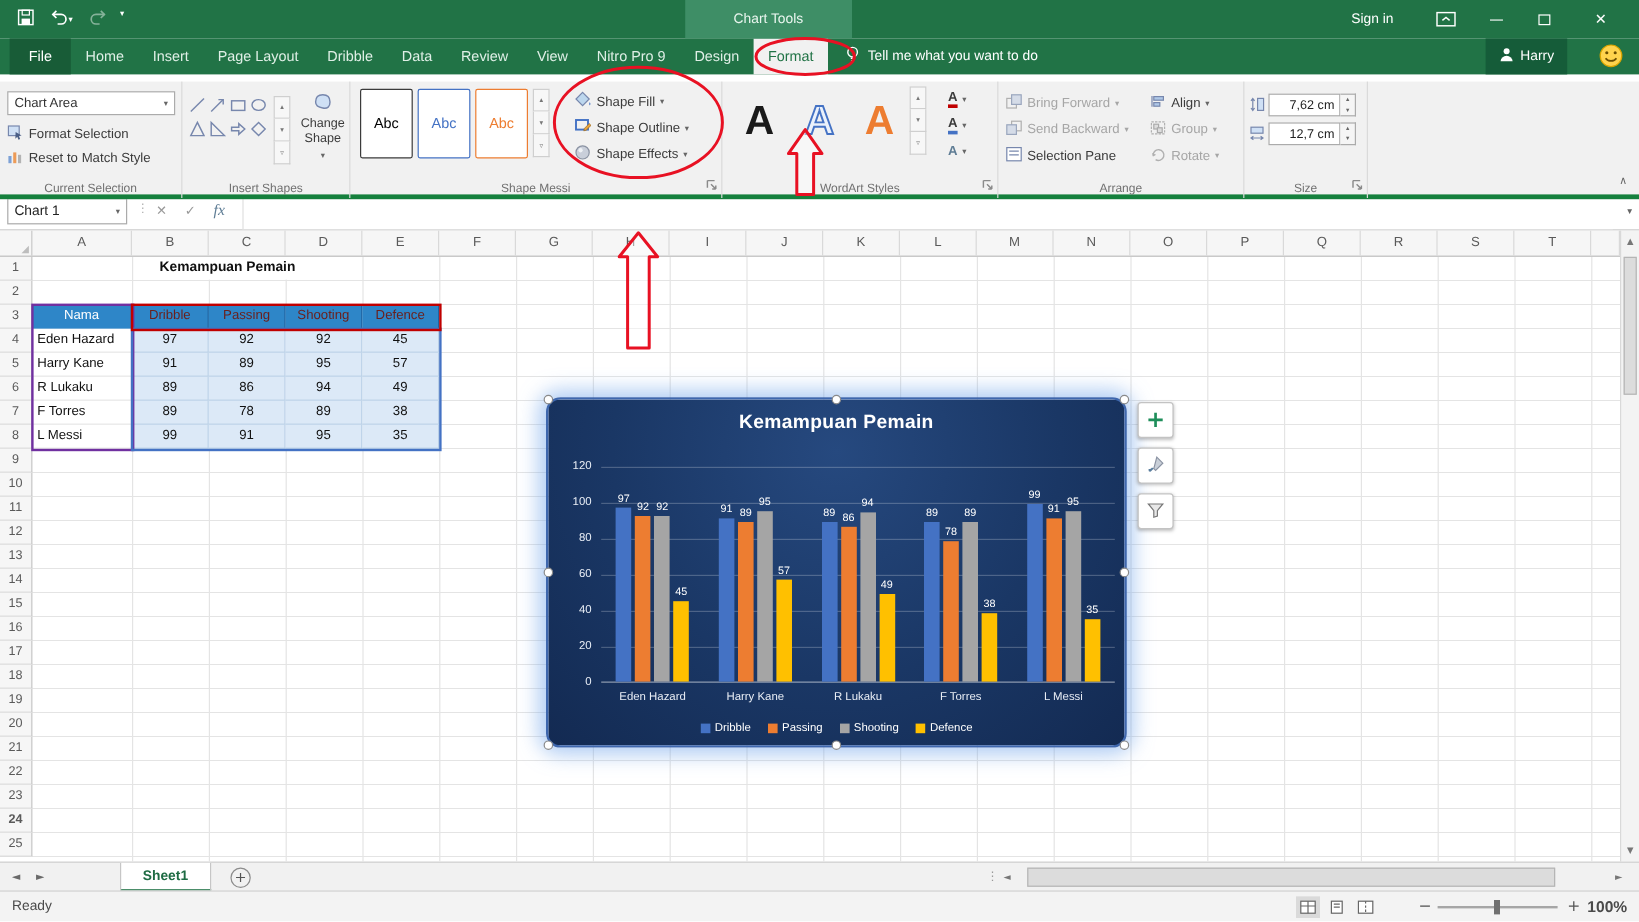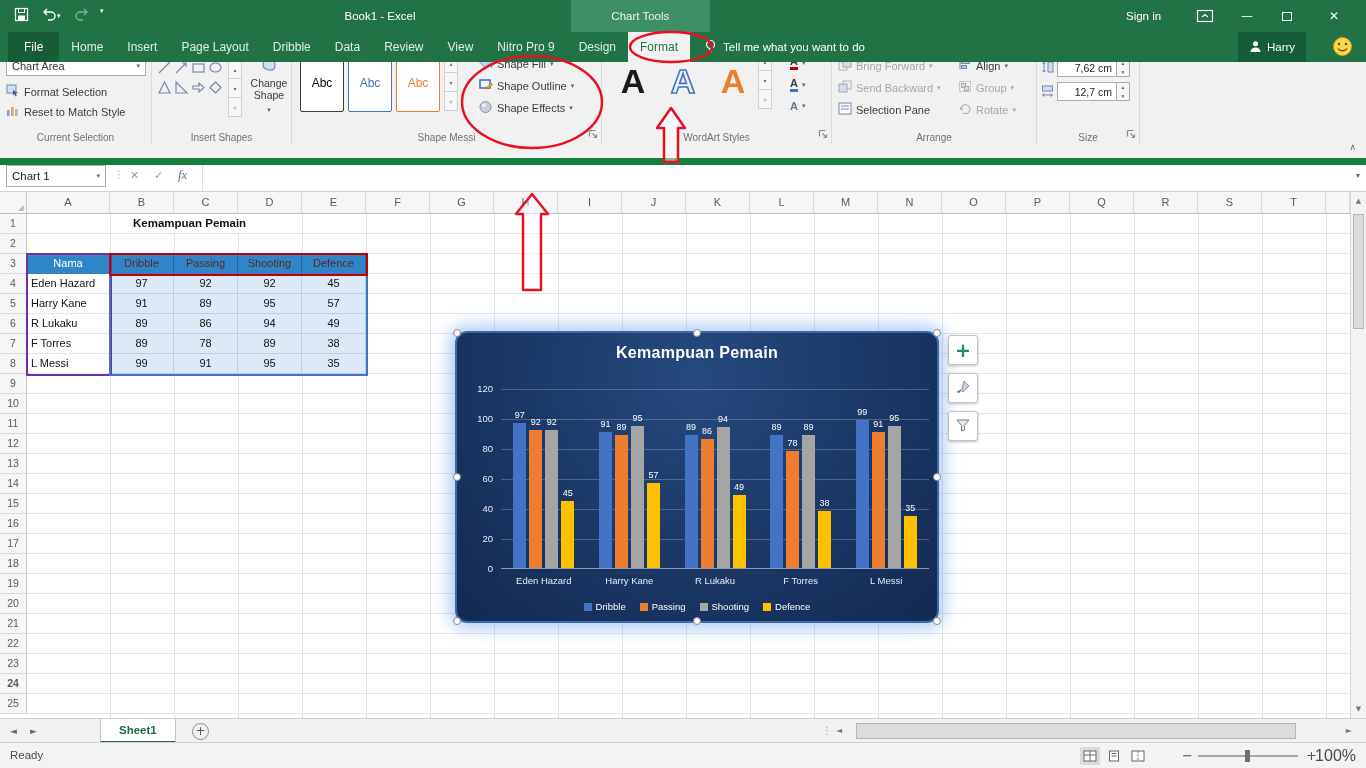--- a/index.html
+++ b/index.html
@@ -22,21 +22,21 @@
   #tabstrip{position:absolute;left:0;top:32px;width:1366px;height:30px;background:#217346;display:flex;align-items:stretch;padding-left:8px;z-index:9;}
   #ribbon-tabs{display:flex;align-items:stretch;}
   .rtab{display:flex;align-items:center;padding:0 12px;font-size:12px;color:#DFEFE6;white-space:nowrap;}
   .rtab.file{background:#185C37;color:#fff;padding:0 16px;}
   .rtab.active{background:#F1F1F1;color:#217346;}
   #tellme{display:flex;align-items:center;gap:6px;margin-left:14px;color:#fff;font-size:11.5px;white-space:nowrap;}
   #share-btn{position:absolute;left:1238px;top:32px;width:68px;height:30px;background:#155C39;color:#fff;font-size:11.5px;display:flex;align-items:center;justify-content:center;gap:5px;z-index:9;}
   #smiley{position:absolute;left:1332px;top:36px;z-index:9;}
 
   
-  #ribbon{position:absolute;left:0;top:48px;width:1366px;height:117px;background:#F1F1F1;border-bottom:7px solid #15803d;z-index:8;}
+  #ribbon{position:absolute;left:0;top:68px;width:1366px;height:98px;background:#F1F1F1;border-bottom:4px solid #15803d;z-index:8;}
   .rgroup{position:absolute;top:0;height:97px;border-right:1px solid #DADADA;}
   .rgroup-label{position:absolute;bottom:2px;left:0;right:0;text-align:center;font-size:10px;color:#707070;white-space:nowrap;}
   .rbtn{display:flex;align-items:center;gap:4px;font-size:11px;color:#3b3b3b;white-space:nowrap;}
   .caret{font-family:"DejaVu Sans",sans-serif;font-size:7px;color:#666;}
   .disabled,.disabled .caret{color:#A6A6A6;}
   #cursel-combo{position:absolute;left:6px;top:8px;width:140px;height:20px;background:#fff;border:1px solid #ABABAB;display:flex;align-items:center;padding:0 5px;font-size:11px;color:#333;}
   #cursel-combo .caret{margin-left:auto;}
   .launcher-svg{position:absolute;bottom:3px;right:3px;}
   .scroll-cell{width:14px;height:19px;border:1px solid #CFCFCF;border-top:none;background:#F7F7F7;display:flex;align-items:center;justify-content:center;font-size:6px;color:#777;}
   .scroll-cell:first-child{border-top:1px solid #CFCFCF;}
@@ -111,21 +111,21 @@
   #hs-thumb{position:absolute;left:20px;top:4px;width:440px;height:16px;background:#DCDCDC;border:1px solid #B5B5B5;}
   #hscroll .arr{position:absolute;top:0;height:24px;line-height:24px;font-size:8px;color:#777;}
   #statusbar{position:absolute;left:0;top:742px;width:1366px;height:26px;background:#F3F3F3;border-top:1px solid #D0D0D0;z-index:6;}
   #status-ready{position:absolute;left:10px;top:0;line-height:25px;font-size:11.5px;color:#4a4a4a;}
   .viewicon{position:absolute;top:4px;width:20px;height:18px;display:flex;align-items:center;justify-content:center;}
   .viewicon.active{background:#DADADA;}
   #zoom-out{position:absolute;left:1182px;top:0;line-height:25px;color:#555;font-size:13px;}
   #zoom-track{position:absolute;left:1198px;top:12px;width:100px;height:2px;background:#A6A6A6;}
   #zoom-thumb{position:absolute;left:1245px;top:7px;width:5px;height:12px;background:#707070;}
   #zoom-in{position:absolute;left:1306px;top:0;line-height:25px;color:#555;font-size:13px;}
-  #zoom-pct{position:absolute;right:10px;top:0;line-height:25px;font-size:16px;color:#4a4a4a;}
+  #zoom-pct{position:absolute;right:10px;top:0;line-height:25px;font-size:13px;color:#4a4a4a;font-weight:bold;}
 
   #annotations{position:absolute;left:0;top:0;z-index:50;pointer-events:none;}
   .red-ellipse{fill:none;stroke:#E81123;stroke-width:2.5;}
   .red-arrow{fill:rgba(255,255,255,0.45);stroke:#E81123;stroke-width:2.5;stroke-linejoin:round;}
 </style>
 </head>
 <body>
 
 <div id="titlebar">
   <div class="qat-btn" style="left:14px">
@@ -147,21 +147,20 @@
           <path d="M10 2 L13 5 L10 8" fill="none" stroke="#fff" stroke-width="1.4"></path>
           <path d="M13 5 H6 a4 4 0 0 0 0 8 H9" fill="none" stroke="#fff" stroke-width="1.4"></path>
         </svg></span>
   </div>
   <div class="qat-btn" style="left:100px">
     <span class="caret" style="color:#fff">▾</span>
   </div>
   <div id="charttools-band" style="left: 570.656px; width: 139.375px;">
     <span>Chart Tools</span>
   </div>
-  <div id="doc-title">Book1 - Excel</div>
   <div id="signin">Sign in</div>
   <div id="ribbon-display"><svg width="18" height="16" viewBox="0 0 18 16">
         <rect x="1.5" y="2.5" width="15" height="11" fill="none" stroke="#fff" stroke-width="1.2"></rect>
         <path d="M6 9 L9 6.5 L12 9" fill="none" stroke="#fff" stroke-width="1.2"></path>
       </svg></div>
   <div class="winbtn" id="btn-min">
       <span class="glyph">—</span>
     </div>
   <div class="winbtn" id="btn-max">
       <span class="maxbox"></span>

